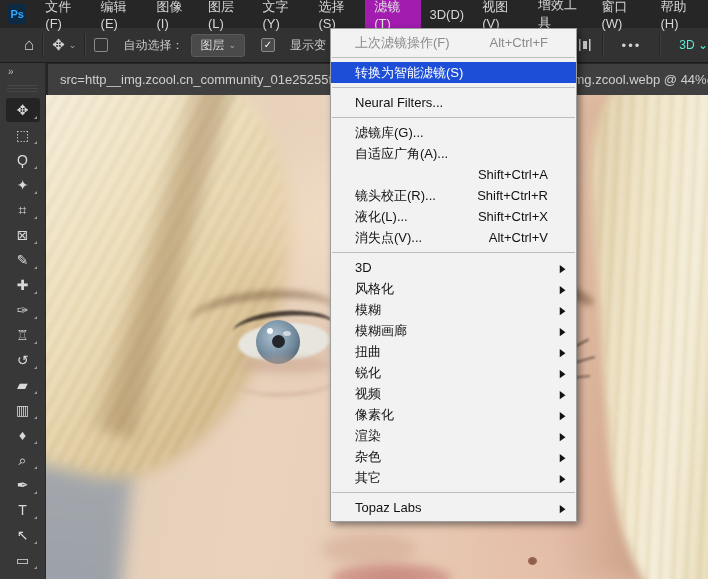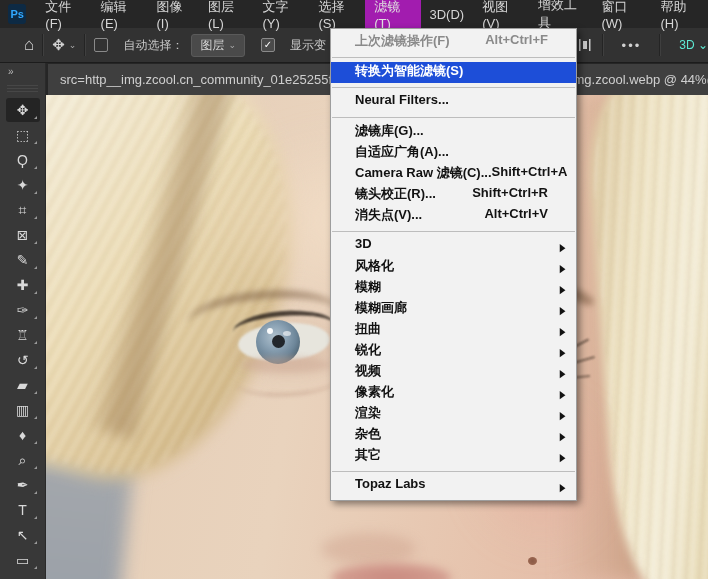--- a/index.html
+++ b/index.html
@@ -103,21 +103,21 @@
         background:radial-gradient(circle,#8a5a46,#a06b54);filter:blur(.4px);}
   .noseSh{left:276px;top:438px;width:95px;height:32px;border-radius:50%;filter:blur(6px);
           background:rgba(198,148,128,.35);}
   .lips{left:286px;top:468px;width:120px;height:30px;border-radius:50%;filter:blur(4px);
         background:radial-gradient(ellipse,#c9897f,#d4a092 75%);}
 
   
   .fmenu{position:absolute;left:330px;top:28px;width:245px;background:#f2f2f2;
          border:1px solid #9d9d9d;box-shadow:3px 3px 7px rgba(0,0,0,.45);
          padding:3px 0;z-index:40;font-size:13px;color:#121212;}
-  .mi{height:21px;display:flex;align-items:flex-start;padding:0 0 0 24px;position:relative;white-space:nowrap;font-weight:bold;}
+  .mi{height:21px;display:flex;align-items:center;padding:0 0 0 24px;position:relative;white-space:nowrap;}
   .mi .lbl{flex:none;}
   .mi .sc{margin-left:auto;padding-right:28px;}
   .mi .arr{position:absolute;right:9px;top:50%;transform:translateY(-50%) scale(.62,.9);font-size:12px;}
   .mi.hl{background:#1d4ed8;color:#fff;}
   .mi.dis{color:#8a8a8a;}
   .msep{height:1px;background:#bdbdbd;margin:4px 1px;}
 </style>
 </head>
 <body>
 
@@ -309,28 +309,31 @@
       <span class="lbl">Neural Filters...</span>
     </div>
     <div class="msep"></div>
     <div class="mi">
       <span class="lbl">滤镜库(G)...</span>
     </div>
     <div class="mi">
       <span class="lbl">自适应广角(A)...</span>
     </div>
     <div class="mi">
-      <span class="lbl">Camera Raw 滤镜(C)...</span>
       <span class="sc">Shift+Ctrl+A</span>
     </div>
     <div class="mi">
       <span class="lbl">镜头校正(R)...</span>
       <span class="sc">Shift+Ctrl+R</span>
     </div>
     <div class="mi">
+      <span class="lbl">液化(L)...</span>
+      <span class="sc">Shift+Ctrl+X</span>
+    </div>
+    <div class="mi">
       <span class="lbl">消失点(V)...</span>
       <span class="sc">Alt+Ctrl+V</span>
     </div>
     <div class="msep"></div>
     <div class="mi">
       <span class="lbl">3D</span>
       <span class="arr">▶</span>
     </div>
     <div class="mi">
       <span class="lbl">风格化</span>

